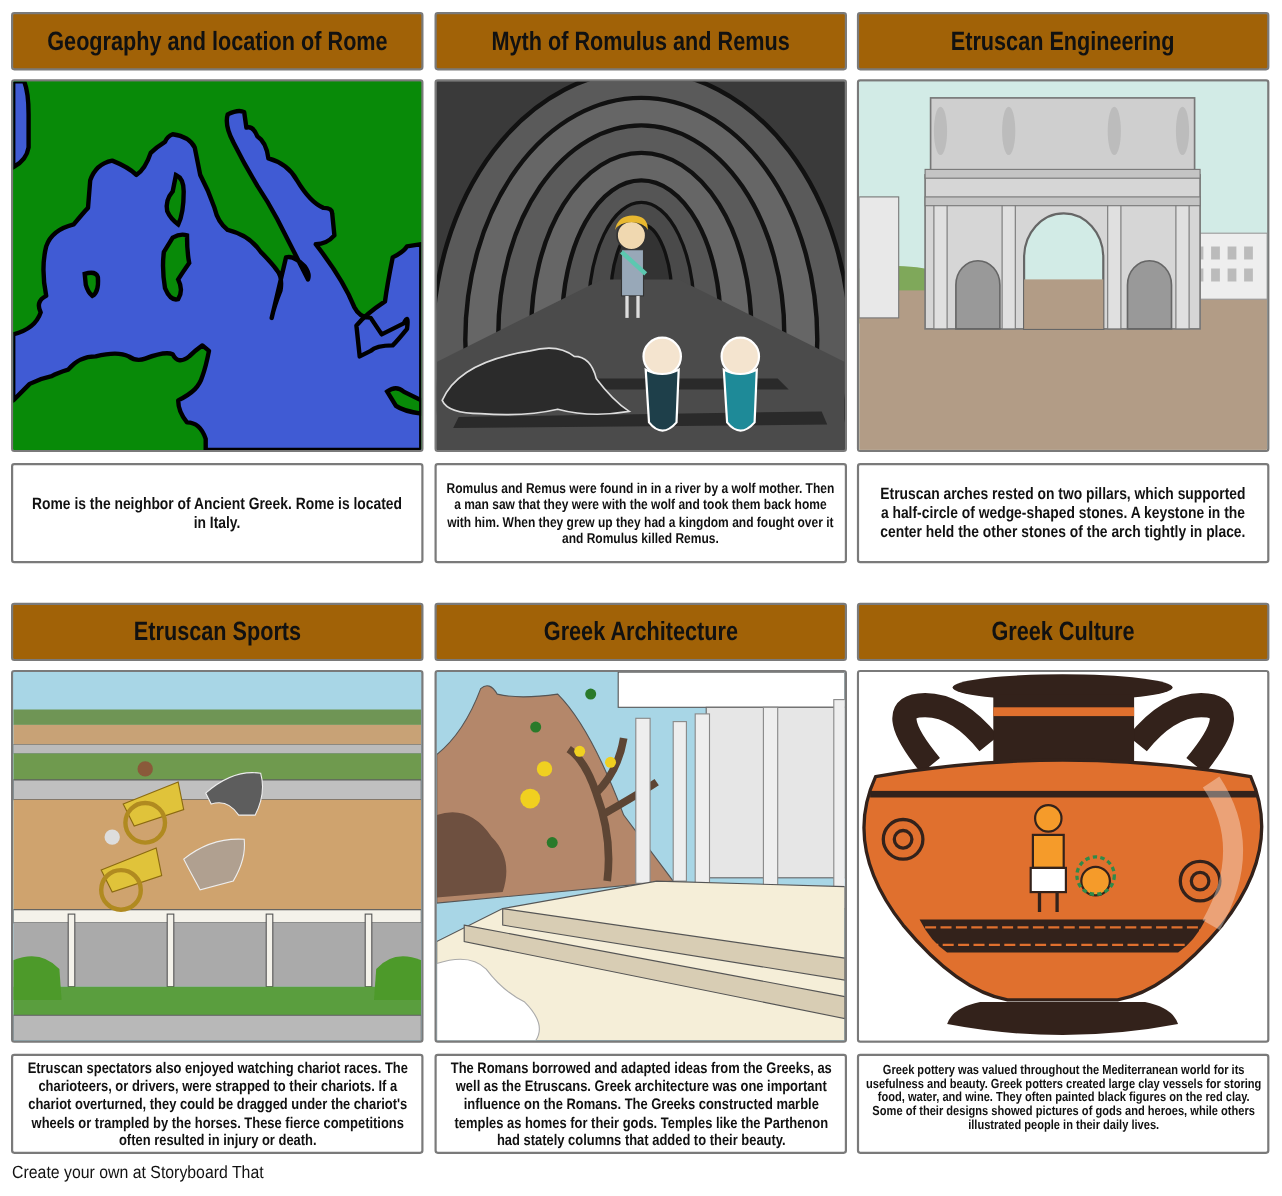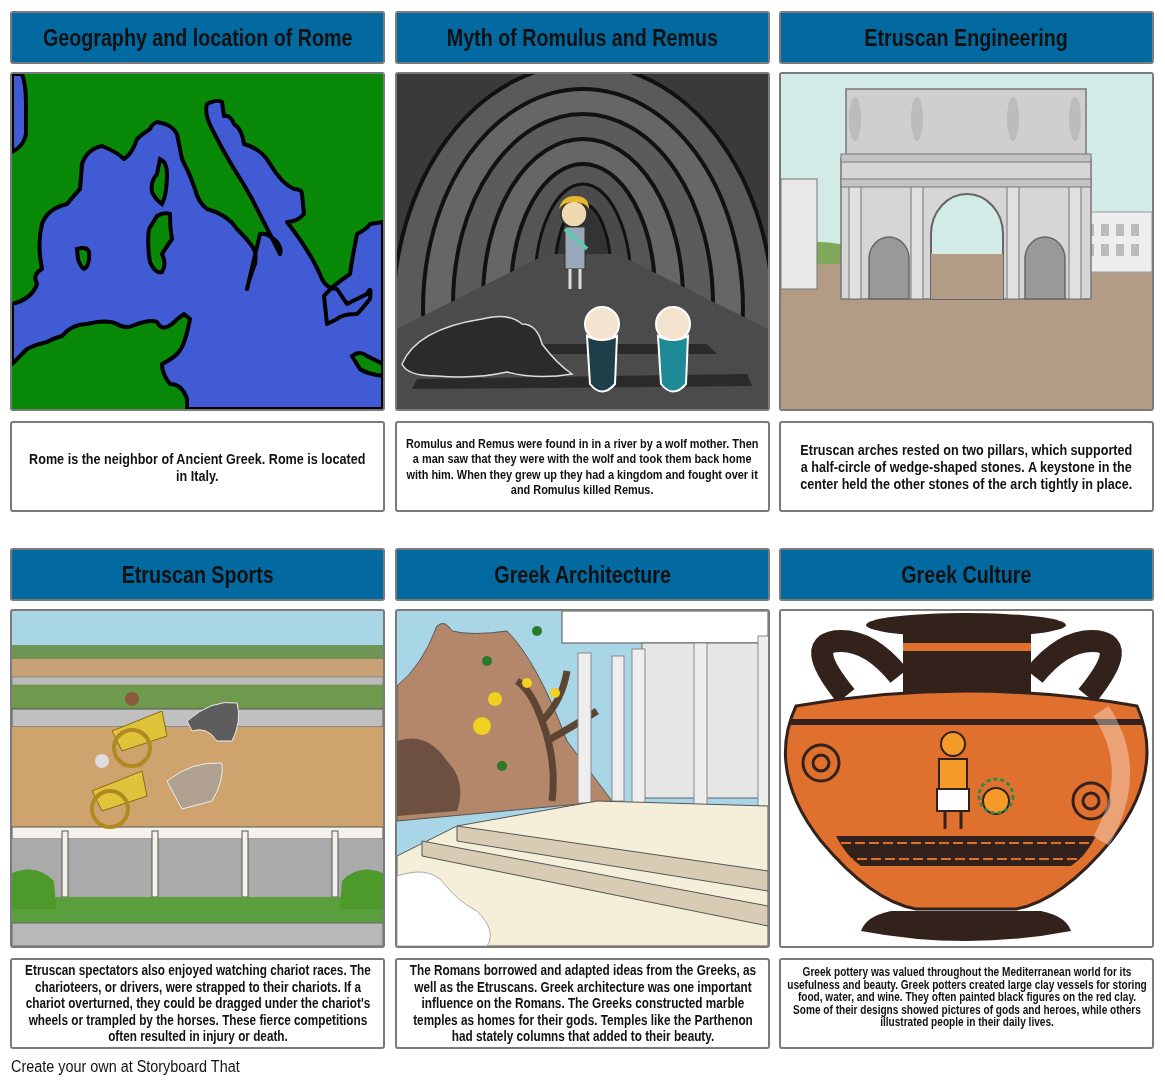--- a/index.html
+++ b/index.html
@@ -1,19 +1,19 @@
 <!DOCTYPE html>
 <html><head>
   <meta charset="utf-8">
   <style>
     html, body { margin: 0; padding: 0; background: #ffffff; }
     body { width: 1165px; height: 1087px; position: relative; overflow: hidden; font-family: "Liberation Sans", sans-serif; }
     .cell { position: absolute; width: 373px; }
     .title-wrap { position: absolute; left: 0; top: 0; width: 375px; height: 53px;
-      border: 2px solid #7a7a7a; border-radius: 3px; background: #0369a1; box-sizing: border-box;
+      border: 2px solid #7a7a7a; border-radius: 3px; background: #a16207; box-sizing: border-box;
       display: flex; align-items: center; justify-content: center; }
     .title-text { font-weight: bold; font-size: 24px; color: #111; display: inline-block;
       transform: scaleX(0.82); white-space: nowrap; }
     .scene { position: absolute; left: 0; top: 61px; width: 375px; height: 339px;
       border: 2px solid #7a7a7a; border-radius: 3px; box-sizing: border-box; overflow: hidden; }
     .scene svg { display: block; width: 100%; height: 100%; }
     .desc { position: absolute; left: 0; top: 410px; width: 375px; height: 91px;
       border: 2px solid #7a7a7a; border-radius: 3px; background: #fff; box-sizing: border-box;
       display: flex; align-items: center; justify-content: center; padding: 0 4px; }
     .desc-text { font-weight: bold; color: #111; text-align: center; display: inline-block;

